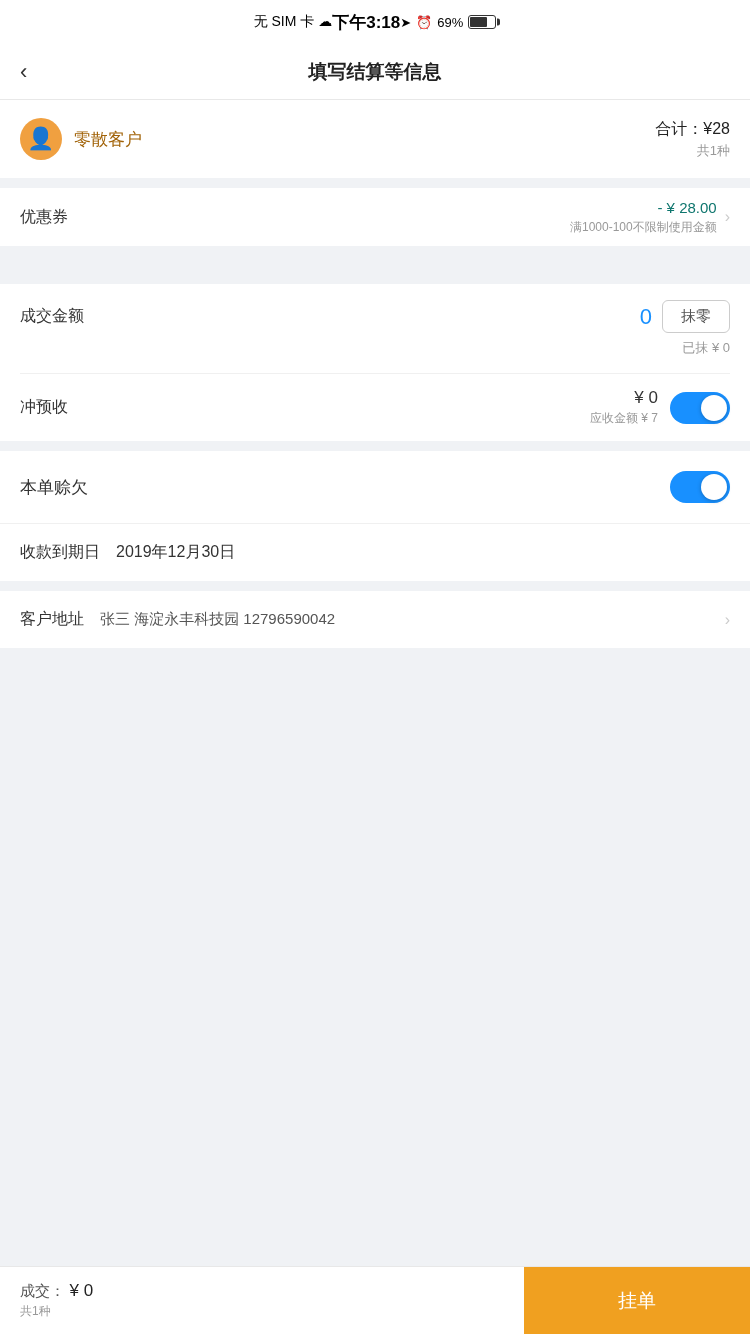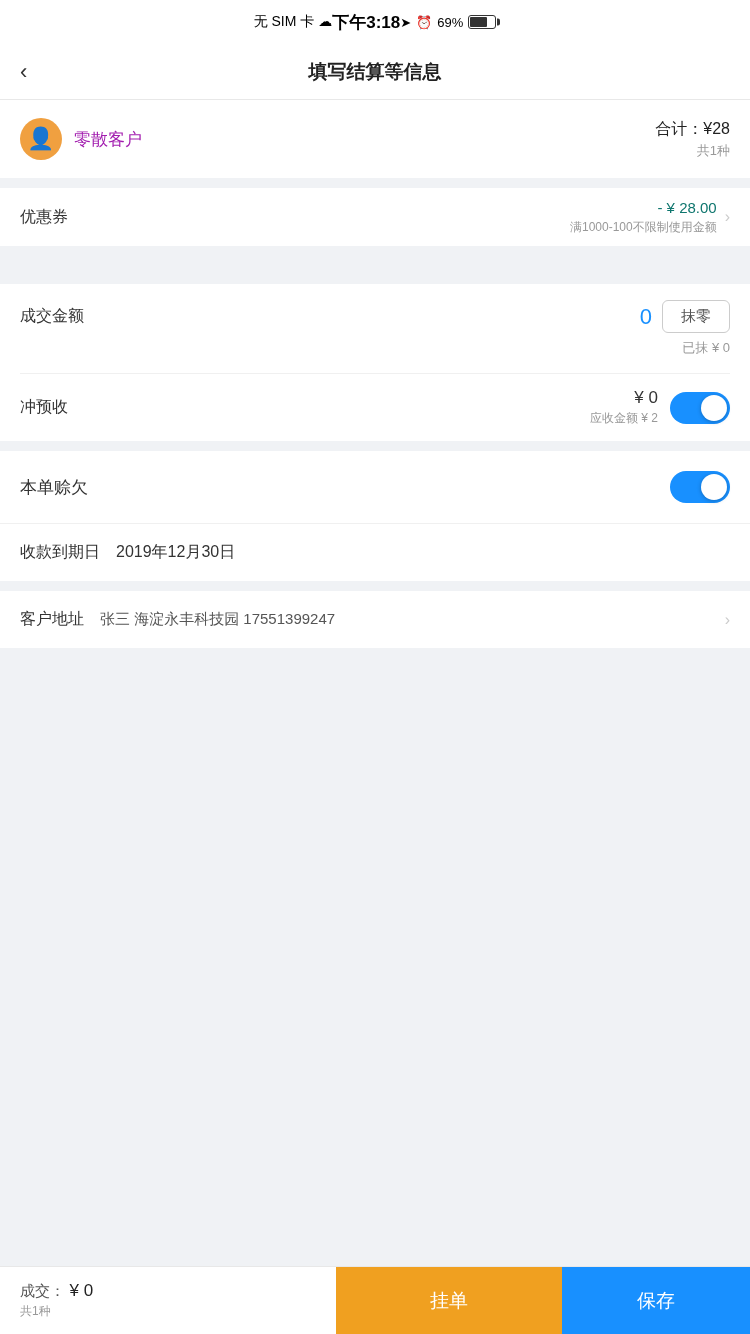--- a/index.html
+++ b/index.html
@@ -78,21 +78,21 @@
       align-items: center;
       justify-content: space-between;
     }
     .customer-left { display: flex; align-items: center; gap: 12px; }
     .avatar {
       width: 42px; height: 42px; border-radius: 50%;
       background: #f0a040;
       display: flex; align-items: center; justify-content: center;
       font-size: 22px; color: #fff;
     }
-    .customer-name { font-size: 17px; color: #a21caf; font-weight: 500; }
+    .customer-name { font-size: 17px; color: #a16207; font-weight: 500; }
     .customer-right { text-align: right; }
     .total-amount { font-size: 16px; color: #222; }
     .total-count { font-size: 13px; color: #999; margin-top: 2px; }
 
     
     .divider { height: 1px; background: #f0f0f0; margin: 0 20px; }
 
     
     .row-item {
       padding: 0 20px;
@@ -302,21 +302,21 @@
       <div class="amount-sub">已抹  ¥ 0</div>
     </div>
 
     <div class="divider"></div>
 
     <div class="prereceive-row">
       <span class="row-label">冲预收</span>
       <div class="prereceive-right">
         <div class="prereceive-amounts">
           <div class="prereceive-val">¥ 0</div>
-          <div class="prereceive-sub">应收金额 ¥ 2</div>
+          <div class="prereceive-sub">应收金额 ¥ 7</div>
         </div>
         <div class="toggle-switch">
           <div class="toggle-knob"></div>
         </div>
       </div>
     </div>
   </div>
 
   <div class="card">
     <div class="debt-row">
@@ -327,34 +327,31 @@
     </div>
     <div class="duedate-row">
       <span class="duedate-label">收款到期日</span>
       <span class="duedate-value">2019年12月30日</span>
     </div>
   </div>
 
 
   <div class="address-row card">
     <span class="address-label">客户地址</span>
-    <span class="address-value">张三 海淀永丰科技园 17551399247</span>
+    <span class="address-value">张三 海淀永丰科技园 12796590042</span>
     <span class="address-chevron">›</span>
   </div>
 
   <div class="bottom-spacing"></div>
 </div>
 
 <div class="bottom-bar">
   <div class="bottom-info">
     <div>
       <span class="bottom-deal">成交：</span>
       <span class="bottom-deal-amount">¥ 0</span>
     </div>
     <div class="bottom-count">共1种</div>
   </div>
   <div class="btn-hold">
     <span>挂单</span>
   </div>
-  <div class="btn-save">
-    <span>保存</span>
-  </div>
 </div>
 
 </body></html>

